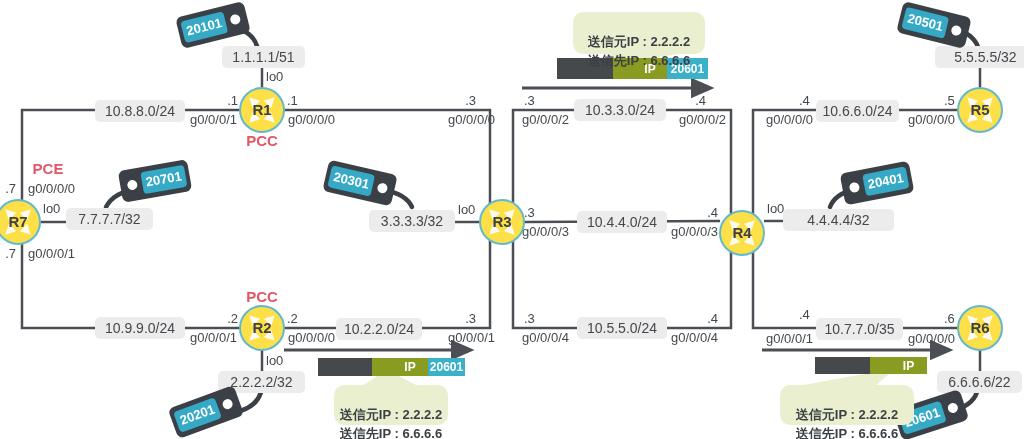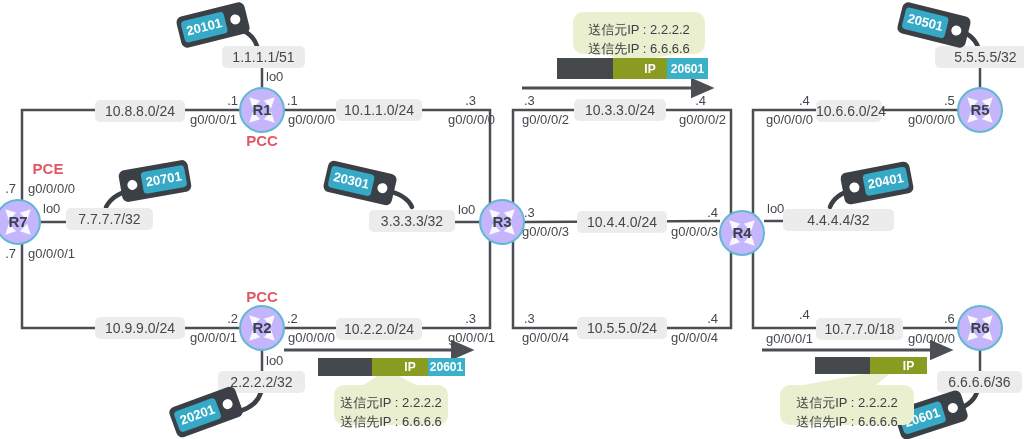--- a/index.html
+++ b/index.html
@@ -6,40 +6,40 @@
   body{width:1024px;height:439px;position:relative;background:#ffffff;overflow:hidden;
        font-family:"Liberation Sans","DejaVu Sans",sans-serif;}
   #stage{position:absolute;inset:0;width:1024px;height:439px;}
   svg.wires{position:absolute;left:0;top:0;z-index:1;}
   .box{position:absolute;z-index:3;background:#ececec;color:#44484c;border-radius:5px;
        height:22px;line-height:22px;text-align:center;font-size:14px;}
   .ifl{position:absolute;z-index:3;color:#44484c;font-size:13px;line-height:13px;white-space:nowrap;}
   .tr{text-align:right;}
   .role{position:absolute;z-index:4;color:#e25767;font-weight:bold;font-size:15px;text-align:center;}
   .router{position:absolute;z-index:5;width:46px;height:46px;border-radius:50%;
-          background:#c4b5fd;border:2px solid #62b9cf;box-sizing:border-box;}
+          background:#fde047;border:2px solid #62b9cf;box-sizing:border-box;}
   .router svg{position:absolute;left:0;top:0;}
   .rname{position:absolute;inset:0;text-align:center;line-height:42px;font-size:15px;
          font-weight:bold;color:#3b4147;z-index:2;}
   .tag{position:absolute;z-index:6;width:70px;height:32px;background:#3a4045;border-radius:6px;}
   .tag .face{position:absolute;top:5px;height:22px;background:#35a9c6;border-radius:4px;
              color:#fff;font-weight:bold;font-size:13px;text-align:center;line-height:22px;}
   .tag.hr .face{left:4px;width:44px;}
   .tag.hl .face{right:4px;width:44px;}
   .tag .hole{position:absolute;top:11px;width:10px;height:10px;background:#fff;border-radius:50%;}
   .tag.hr .hole{right:7px;}
   .tag.hl .hole{left:7px;}
   .pkt{position:absolute;z-index:6;display:flex;}
   .seg{height:100%;color:#fff;font-weight:bold;font-size:12px;text-align:center;
        display:flex;align-items:center;justify-content:center;}
   .seg.dark{background:#46494b;}
   .seg.olive{background:#8a9b21;padding-left:20px;}
   .seg.teal{background:#3ab0c9;}
   .bubble{position:absolute;z-index:6;background:#eaf0cf;border-radius:10px;color:#3b4045;
-          font-size:13px;font-weight:400;text-align:center;padding-top:8px;box-sizing:border-box;}
+          font-size:13px;font-weight:700;text-align:center;padding-top:20px;box-sizing:border-box;}
   .bubble div{line-height:19px;white-space:nowrap;}
   .tail{position:absolute;z-index:5;background:#eaf0cf;}
 </style>
 </head>
 <body>
 
 <div id="stage">
 
   <svg class="wires" width="1024" height="439" viewBox="0 0 1024 439">
     <defs>
@@ -76,35 +76,34 @@
       <path d="M384,190 Q406,194 412,207"></path>
       <path d="M853,190 Q835,194 830,207"></path>
       <path d="M952,28 Q973,33 978,47"></path>
       <path d="M232,413 Q256,409 261,392"></path>
       <path d="M950,411 Q972,407 977,392"></path>
     </g>
   </svg>
 
   <div class="box" style="left:95px;top:100px;width:90px">10.8.8.0/24</div>
   <div class="box" style="left:95px;top:317px;width:90px">10.9.9.0/24</div>
-  <div class="box" style="left:336px;top:99px;width:86px">10.1.1.0/24</div>
   <div class="box" style="left:336px;top:318px;width:86px">10.2.2.0/24</div>
   <div class="box" style="left:574px;top:99px;width:92px">10.3.3.0/24</div>
   <div class="box" style="left:577px;top:211px;width:90px">10.4.4.0/24</div>
   <div class="box" style="left:577px;top:317px;width:90px">10.5.5.0/24</div>
-  <div class="box" style="left:816px;top:100px;width:66px">10.6.6.0/24</div>
-  <div class="box" style="left:816px;top:318px;width:87px">10.7.7.0/18</div>
+  <div class="box" style="left:816px;top:100px;width:83px">10.6.6.0/24</div>
+  <div class="box" style="left:816px;top:318px;width:87px">10.7.7.0/35</div>
 
   <div class="box" style="left:222px;top:46px;width:83px">1.1.1.1/51</div>
   <div class="box" style="left:66px;top:208px;width:87px">7.7.7.7/32</div>
   <div class="box" style="left:369px;top:210px;width:86px">3.3.3.3/32</div>
   <div class="box" style="left:218px;top:371px;width:87px">2.2.2.2/32</div>
   <div class="box" style="left:783px;top:209px;width:111px">4.4.4.4/32</div>
   <div class="box" style="left:935px;top:46px;width:101px">5.5.5.5/32</div>
-  <div class="box" style="left:937px;top:371px;width:85px">6.6.6.6/36</div>
+  <div class="box" style="left:937px;top:371px;width:85px">6.6.6.6/22</div>
 
   <div class="ifl" style="left:266px;top:70px">lo0</div>
   <div class="ifl" style="left:266px;top:354px">lo0</div>
   <div class="ifl" style="left:43px;top:202px">lo0</div>
   <div class="ifl" style="left:458px;top:203px">lo0</div>
   <div class="ifl" style="left:767px;top:202px">lo0</div>
 
   <div class="ifl tr" style="left:0px;top:182px;width:16px">.7</div>
   <div class="ifl" style="left:28px;top:182px">g0/0/0/0</div>
   <div class="ifl tr" style="left:0px;top:247px;width:16px">.7</div>

